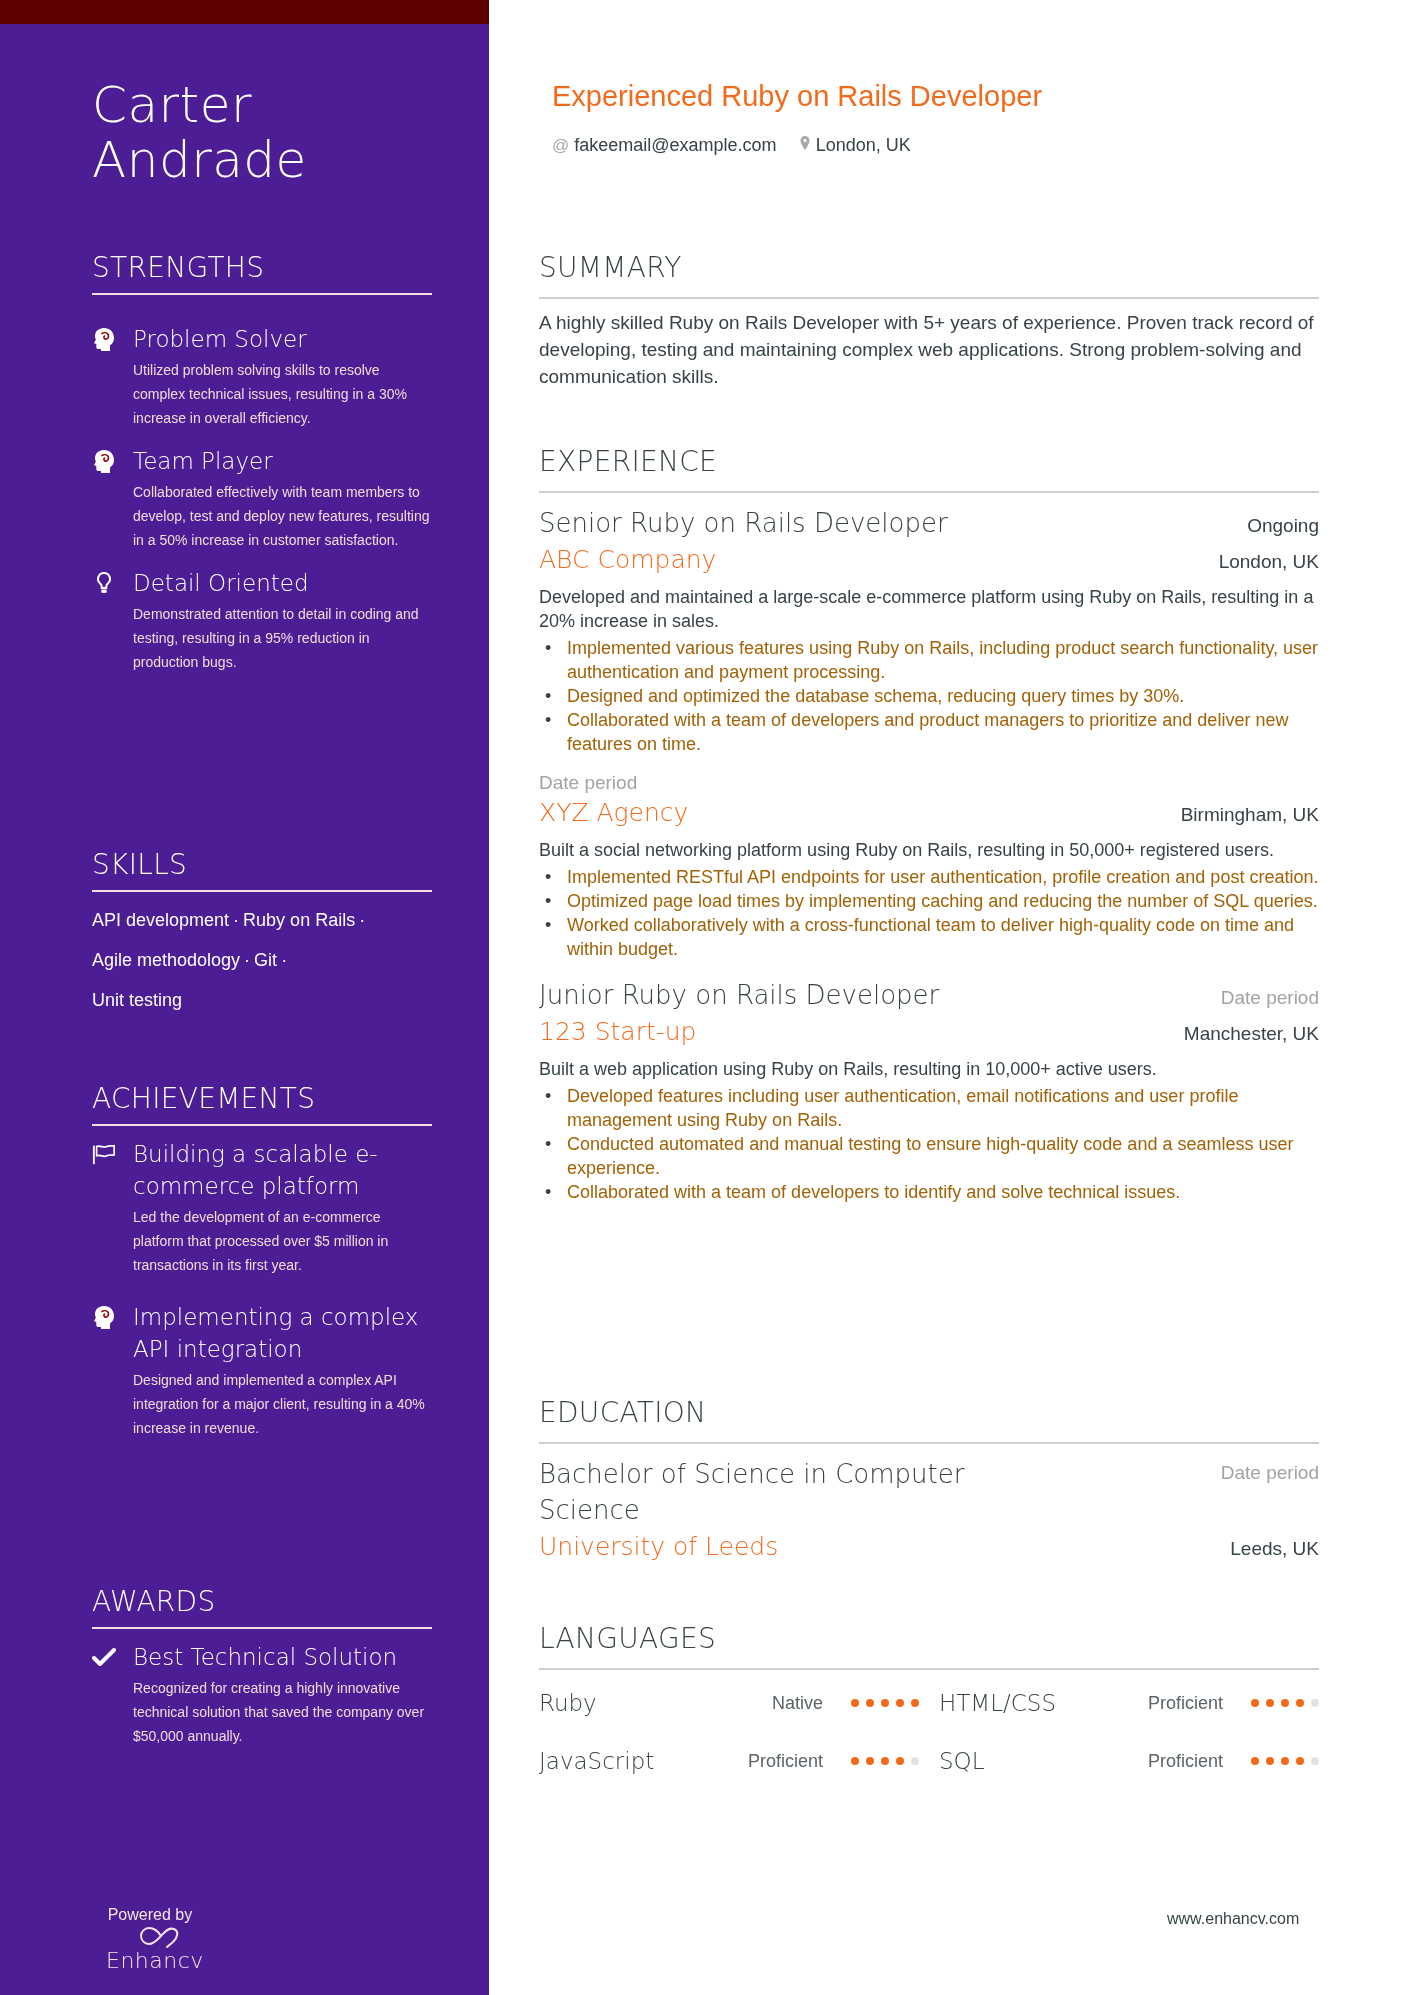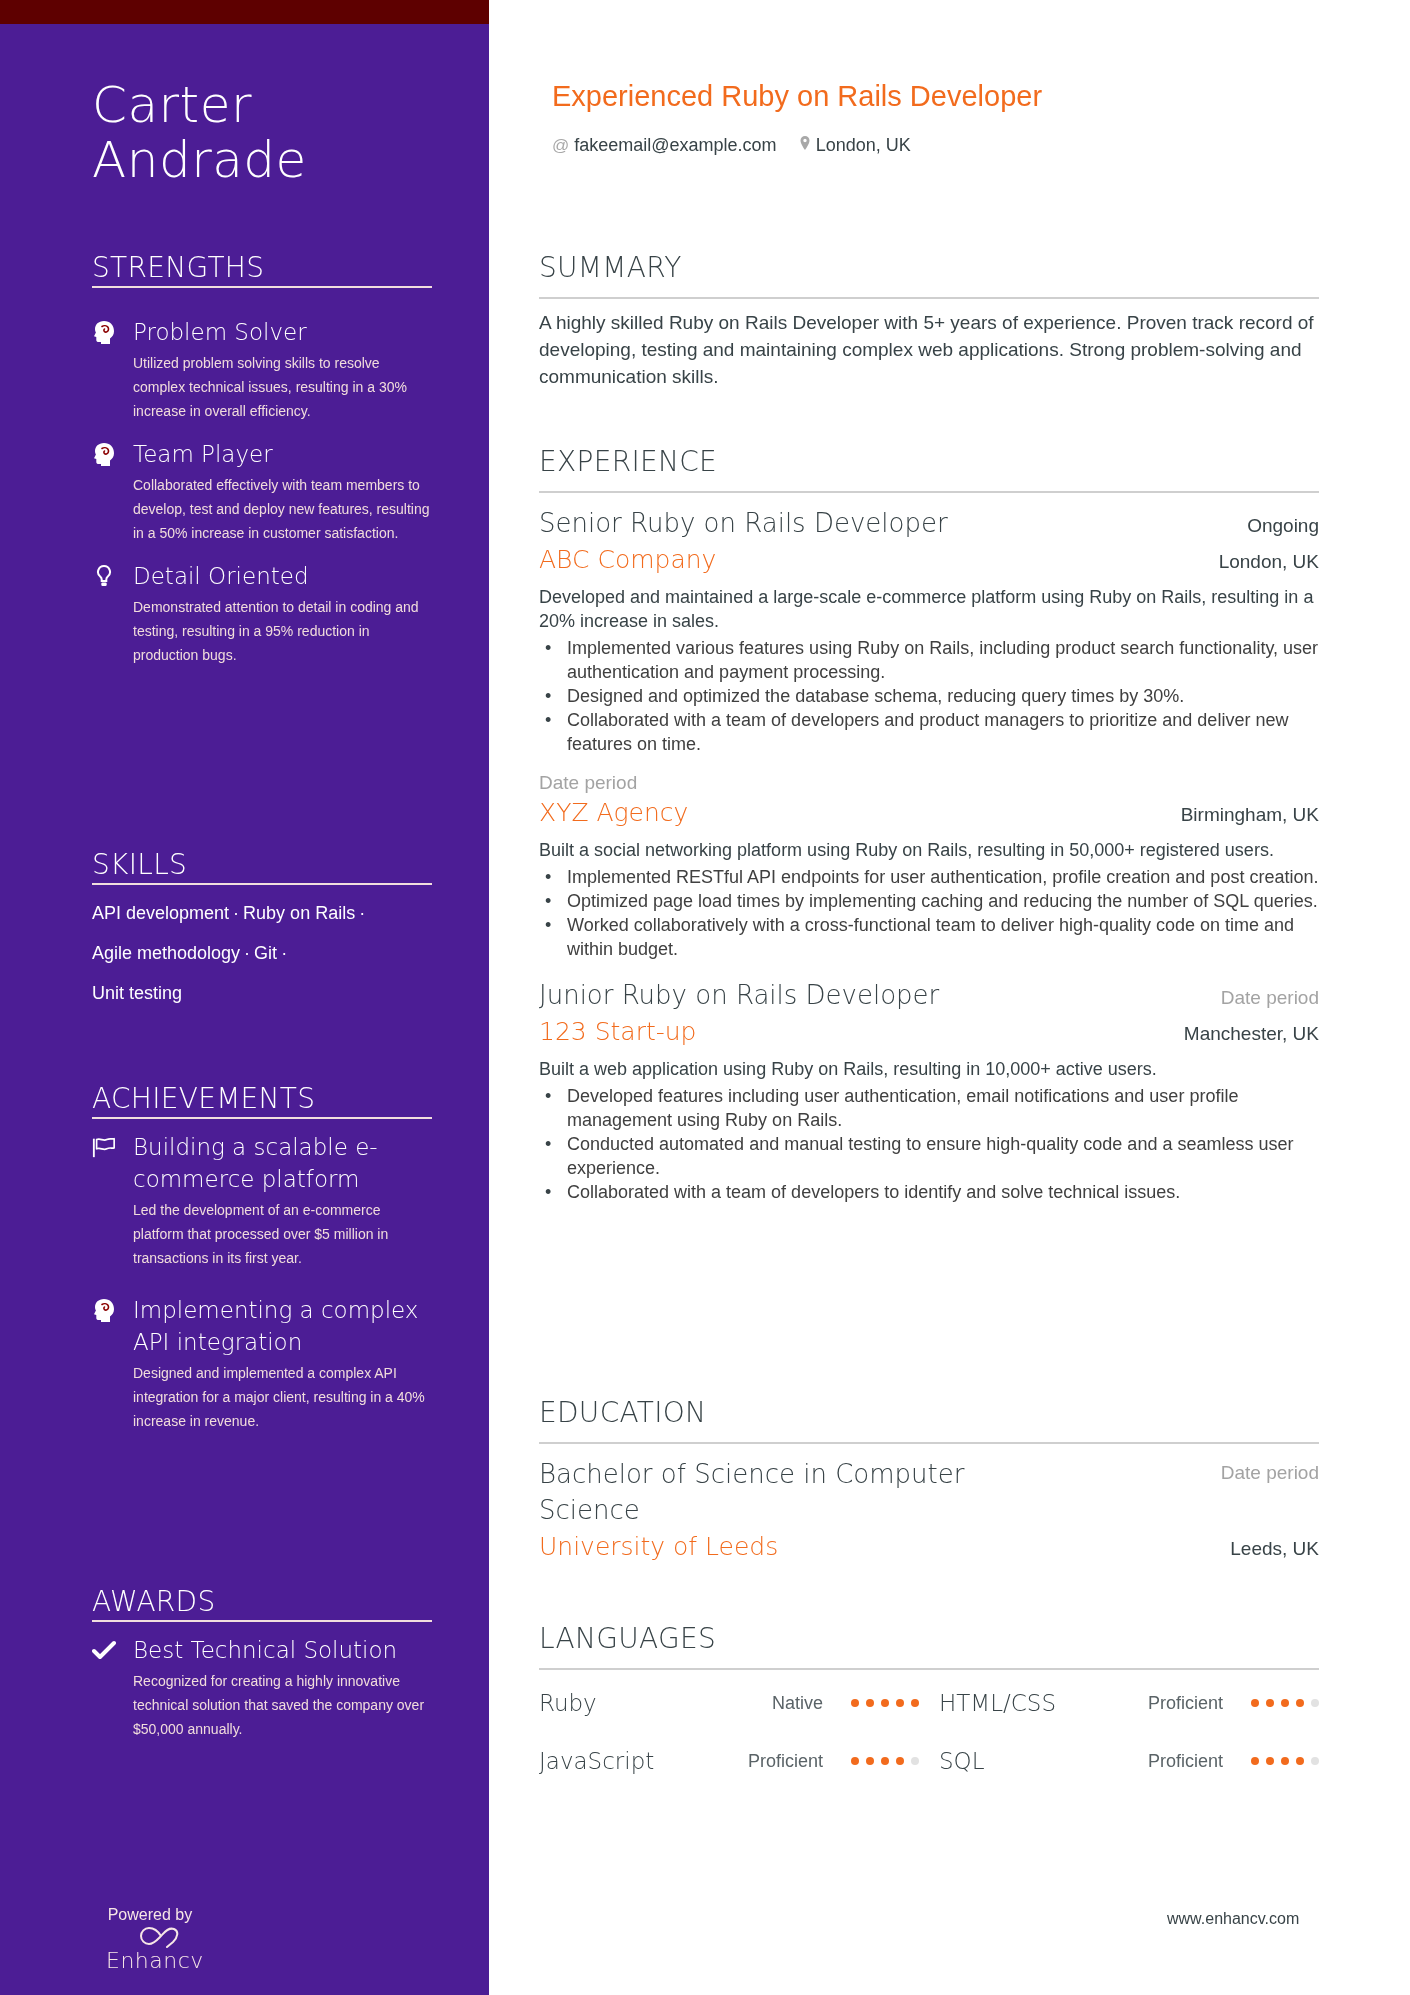--- a/index.html
+++ b/index.html
@@ -4,21 +4,21 @@
 <style>
   * { box-sizing: border-box; margin: 0; padding: 0; }
   html, body { width: 1410px; height: 1995px; background: #ffffff; overflow: hidden; }
   body { position: relative; font-family: "Liberation Sans", "DejaVu Sans", sans-serif; color: #384347; }
 
   .sidebar { position: absolute; left: 0; top: 0; width: 489px; height: 1995px; background: #4c1d95; color: #ffffff; }
   .sidebar-topband { position: absolute; left: 0; top: 0; width: 489px; height: 24px; background: #5E0000; }
   .name { position: absolute; left: 92px; top: 78px; width: 360px; font-family: "DejaVu Sans", sans-serif; font-weight: 300; font-size: 50px; line-height: 55px; letter-spacing: 0.5px; color: #ffffff; }
 
   .s-section { position: absolute; left: 92px; width: 340px; }
-  .s-heading { font-family: "DejaVu Sans", sans-serif; font-size: 28px; font-weight: 300; line-height: 34px; letter-spacing: 0.3px; color: #ffffff; padding-bottom: 1px; border-bottom: 2px solid #f2dede; }
+  .s-heading { font-family: "DejaVu Sans", sans-serif; font-size: 28px; font-weight: 300; line-height: 34px; letter-spacing: 0.3px; color: #ffffff; padding-bottom: 8px; border-bottom: 2px solid #f2dede; }
   .s-item { position: relative; padding-left: 41px; margin-top: 14px; }
   .s-item-icon { position: absolute; left: 0; top: 4px; width: 24px; height: 24px; display: flex; align-items: center; justify-content: center; }
   .s-item-title { font-family: "DejaVu Sans", sans-serif; font-size: 23px; font-weight: 300; line-height: 32px; color: #ffffff; }
   .s-item-desc { font-size: 14px; line-height: 24px; color: #f1dcdc; margin-top: 3px; }
 
   .skills-list { margin-top: 8px; font-size: 18px; line-height: 40px; color: #ffffff; }
   .skills-list .skill { display: inline; }
   .skills-list .sep { margin: 0 4px; }
 
   .powered { position: absolute; left: 96px; top: 1906px; font-size: 16px; color: #f7e6e6; display: flex; align-items: center; flex-direction: column; }
@@ -35,21 +35,21 @@
 
   .job { position: relative; margin-top: 12px; }
   .job-row { display: flex; justify-content: space-between; align-items: baseline; }
   .job-title { font-family: "DejaVu Sans", sans-serif; font-size: 26px; font-weight: 300; line-height: 36px; color: #384347; }
   .job-date { font-size: 19px; color: #384347; }
   .job-date.muted { color: #a3a3a3; }
   .job-company { font-family: "DejaVu Sans", sans-serif; font-size: 25px; font-weight: 300; line-height: 38px; color: #F26B1D; }
   .job-loc { font-size: 19px; color: #384347; }
   .job-desc { margin-top: 6px; font-size: 18px; line-height: 24px; color: #384347; }
   .job-bullets { list-style: none; margin-top: 3px; }
-  .job-bullets li { position: relative; padding-left: 28px; font-size: 18px; line-height: 24px; color: #404040; }
+  .job-bullets li { position: relative; padding-left: 28px; font-size: 18px; line-height: 24px; color: #a16207; }
   .job-bullets li::before { content: "\2022"; position: absolute; left: 6px; top: 0; color: #384347; }
 
   .edu-title { font-family: "DejaVu Sans", sans-serif; font-size: 26px; font-weight: 300; line-height: 36px; color: #384347; width: 520px; }
 
   .lang-grid { margin-top: 12px; display: grid; grid-template-columns: 380px 380px; column-gap: 20px; row-gap: 16px; }
   .lang-row { display: flex; align-items: center; height: 42px; }
   .lang-name { font-family: "DejaVu Sans", sans-serif; font-size: 23px; font-weight: 300; color: #384347; flex: 1; }
   .lang-level { font-size: 18px; color: #5a6367; width: 110px; text-align: right; margin-right: 34px; }
   .dots { display: flex; gap: 7px; }
   .dot { width: 8px; height: 8px; border-radius: 50%; background: #F26B1D; }

